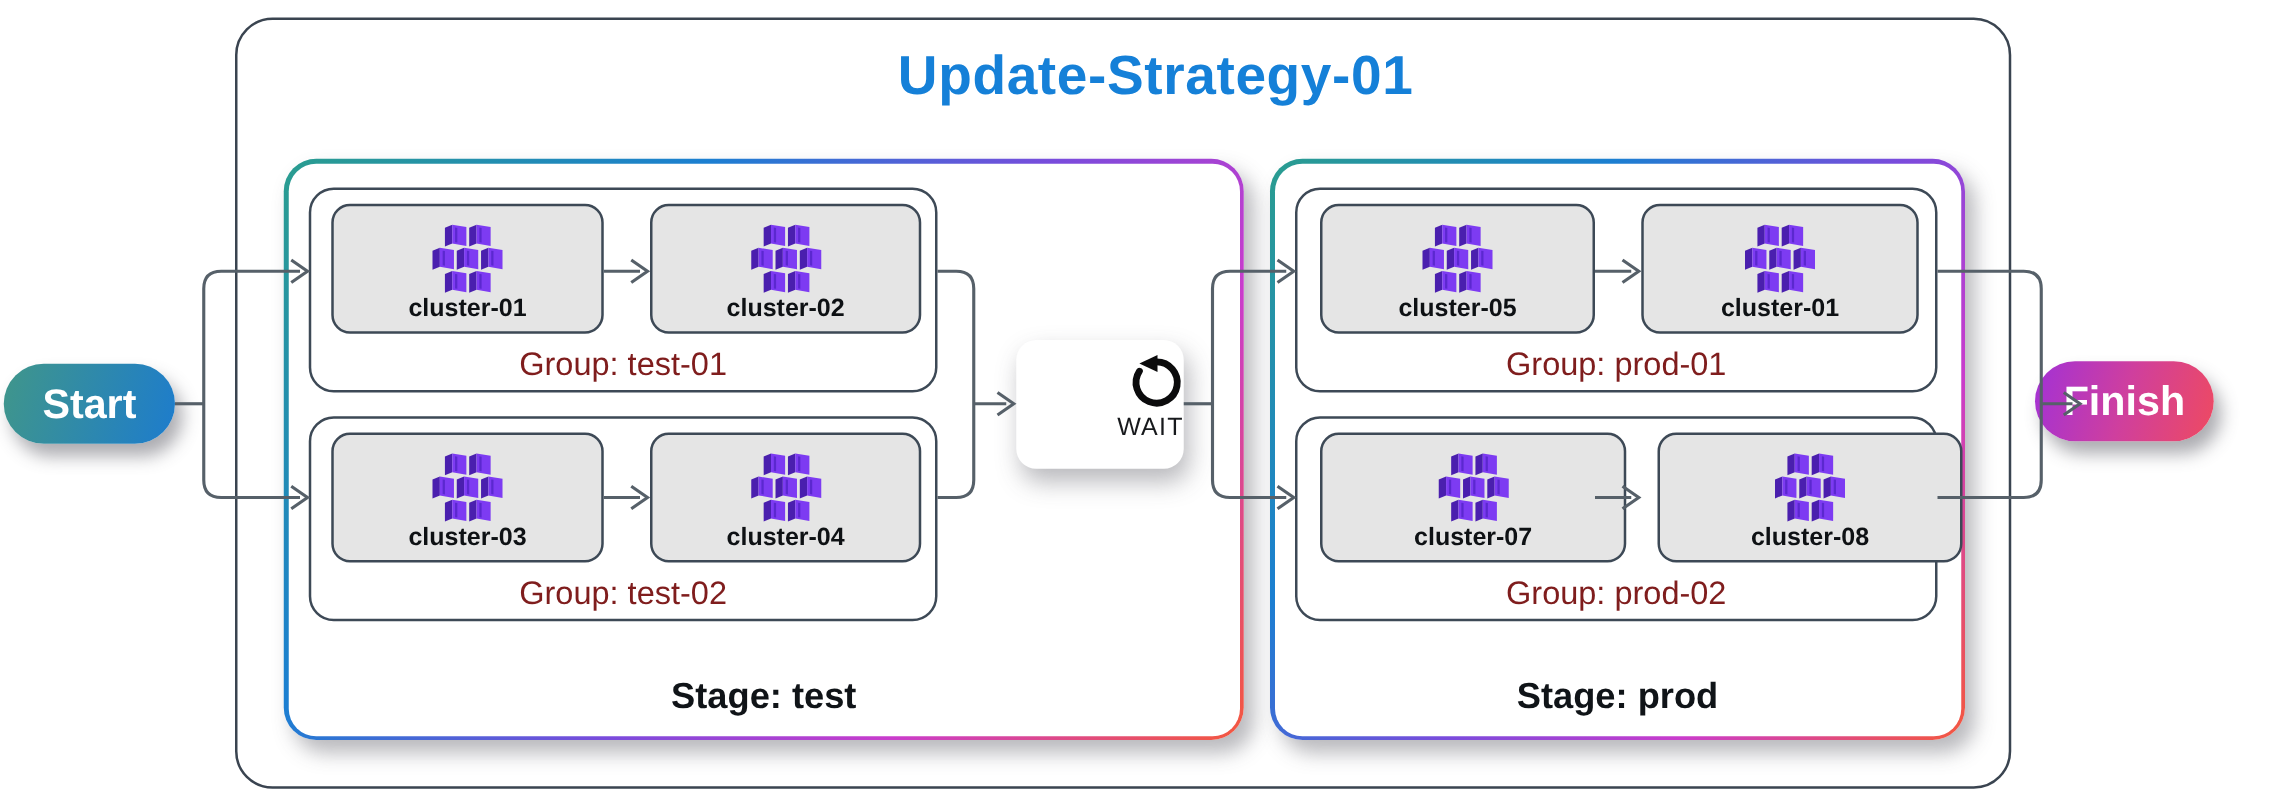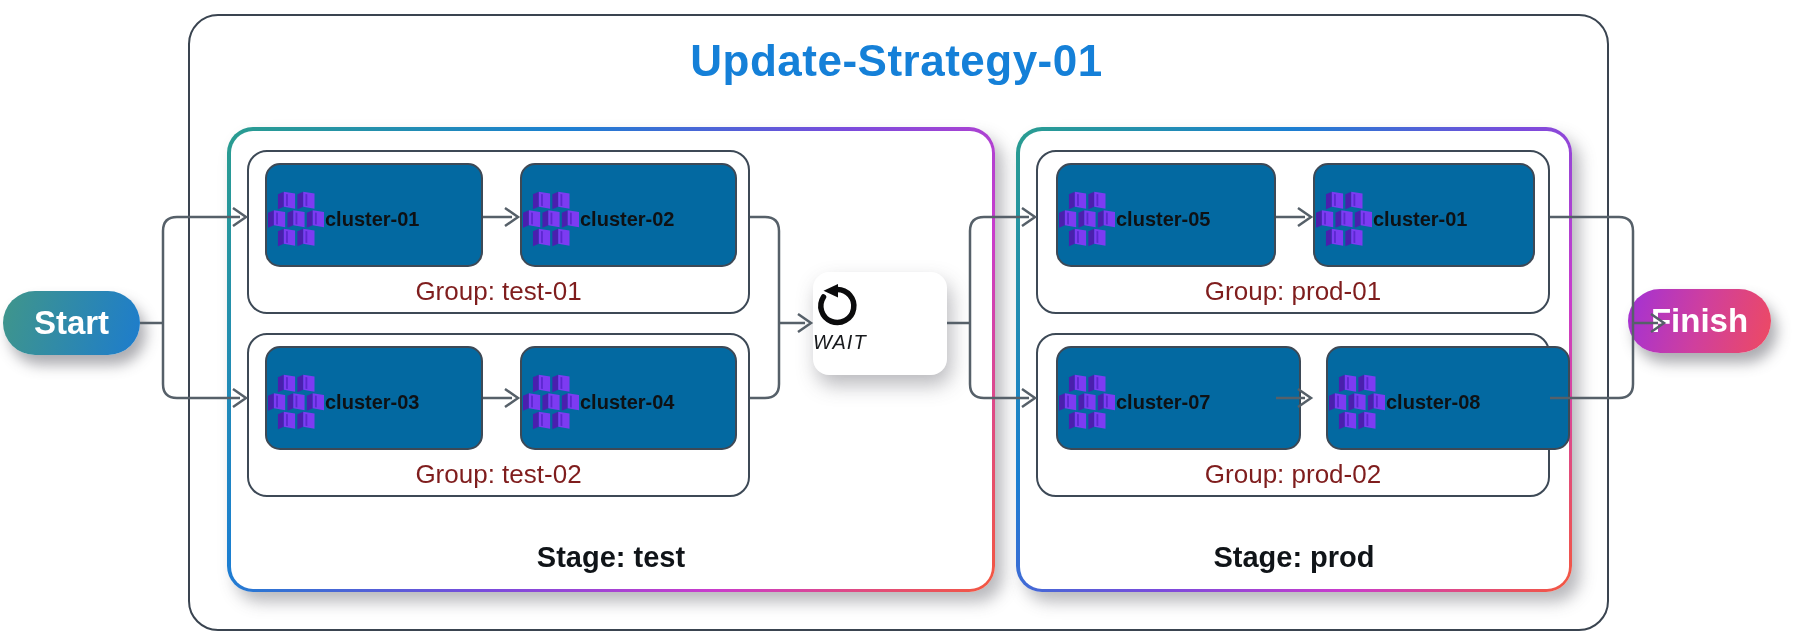--- a/index.html
+++ b/index.html
@@ -7,21 +7,21 @@
     position:relative;width:1819px;height:642px;background:#ffffff;overflow:hidden;
     font-family:"Liberation Sans", sans-serif;
   }
   
   .outer{
     position:absolute;left:188px;top:14px;width:1417px;height:613px;
     border:2.5px solid #3a4450;border-radius:30px;background:transparent;
   }
   .title{
     position:absolute;left:188px;top:36px;width:1417px;text-align:center;
-    font-size:44px;font-weight:bold;color:#1580d8;letter-spacing:0.5px;
+    font-size:44px;font-weight:bold;color:#1580d8;letter-spacing:0.5px;padding-left:28px;
   }
   
   .stage{
     position:absolute;top:127px;height:465px;border-radius:26px;padding:3.5px;
     background:linear-gradient(128deg,#2a9d8f 0%,#1b7fd1 30%,#7a4bdc 55%,#c93ccc 75%,#f4583d 100%);
     box-shadow:8px 10px 16px rgba(70,70,82,.38);
     box-sizing:border-box;
   }
   .stage-inner{width:100%;height:100%;background:#fff;border-radius:22px;}
   .stage-test{left:227px;width:768px;}
@@ -39,33 +39,32 @@
   .g-row1{top:150px;} .g-row2{top:333px;}
   .g-test{left:247px;width:503px;}
   .g-prod{left:1036px;width:514px;}
   .group-label{
     position:absolute;left:0;bottom:5px;width:100%;text-align:center;
     font-size:26px;font-weight:normal;color:#7f1d1d;
   }
   
   .cluster{
     position:absolute;width:218px;height:104px;border:2.5px solid #3d4956;border-radius:15px;
-    background:#0369a1;box-sizing:border-box;display:flex;align-items:center;
-    justify-content:flex-start;padding-top:7px;
+    background:#e5e5e5;box-sizing:border-box;display:flex;flex-direction:column;align-items:center;
+    justify-content:center;padding-top:7px;
   }
   .c-row1{top:163px;} .c-row2{top:346px;}
   .cluster-label{font-size:20px;font-weight:bold;color:#0e1114;margin-top:1px;}
   .cicon{width:58px;height:56px;display:block;}
   
   .wait{
     position:absolute;left:813px;top:272px;width:134px;height:103px;border-radius:16px;
     background:#fff;box-shadow:4px 10px 20px rgba(70,70,82,.38);
-    display:flex;flex-direction:column;align-items:flex-start;justify-content:flex-start;padding-top:11px;
+    display:flex;flex-direction:column;align-items:flex-end;justify-content:flex-start;padding-top:11px;
     box-sizing:border-box;
-    font-style:italic;
   }
   .wait-label{font-size:20px;color:#17191c;letter-spacing:1px;margin-top:2px;}
   
   .pill{
     position:absolute;height:64px;border-radius:32px;display:flex;align-items:center;justify-content:center;
     color:#fff;font-size:33px;font-weight:bold;box-shadow:6px 10px 14px rgba(70,70,82,.45);
   }
   .pill-start{left:3px;top:291px;width:137px;background:linear-gradient(105deg,#40968a 0%,#1d7ccd 100%);}
   .pill-finish{left:1628px;top:289px;width:143px;background:linear-gradient(105deg,#a231d6 0%,#cf3f9e 50%,#ee4a61 100%);}
   

